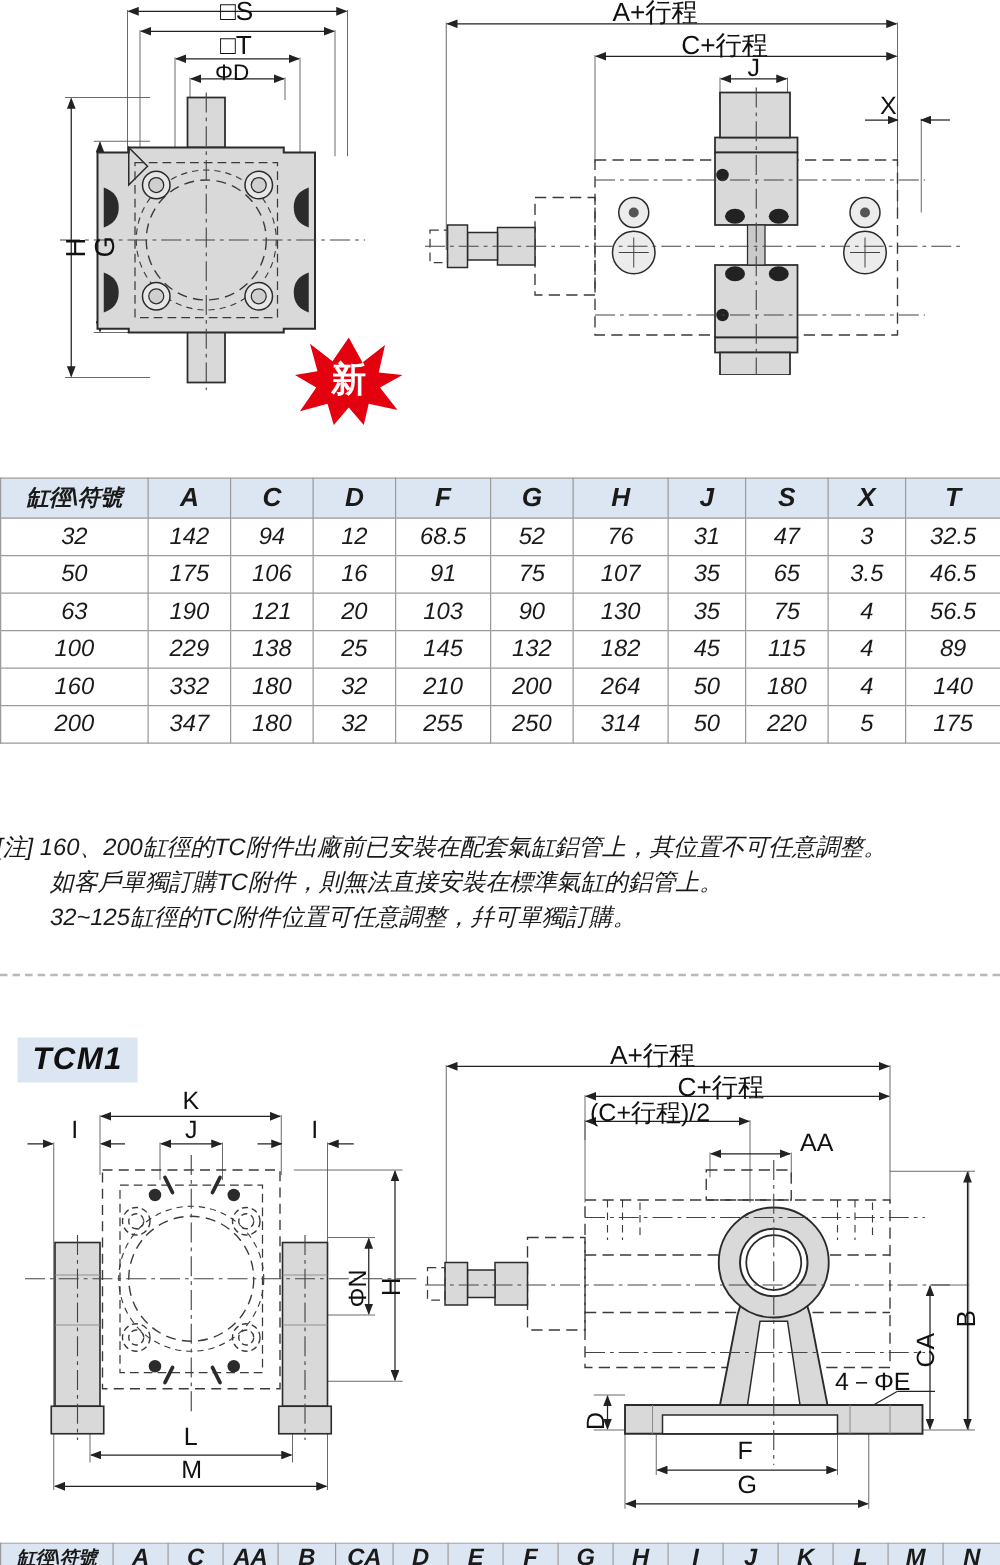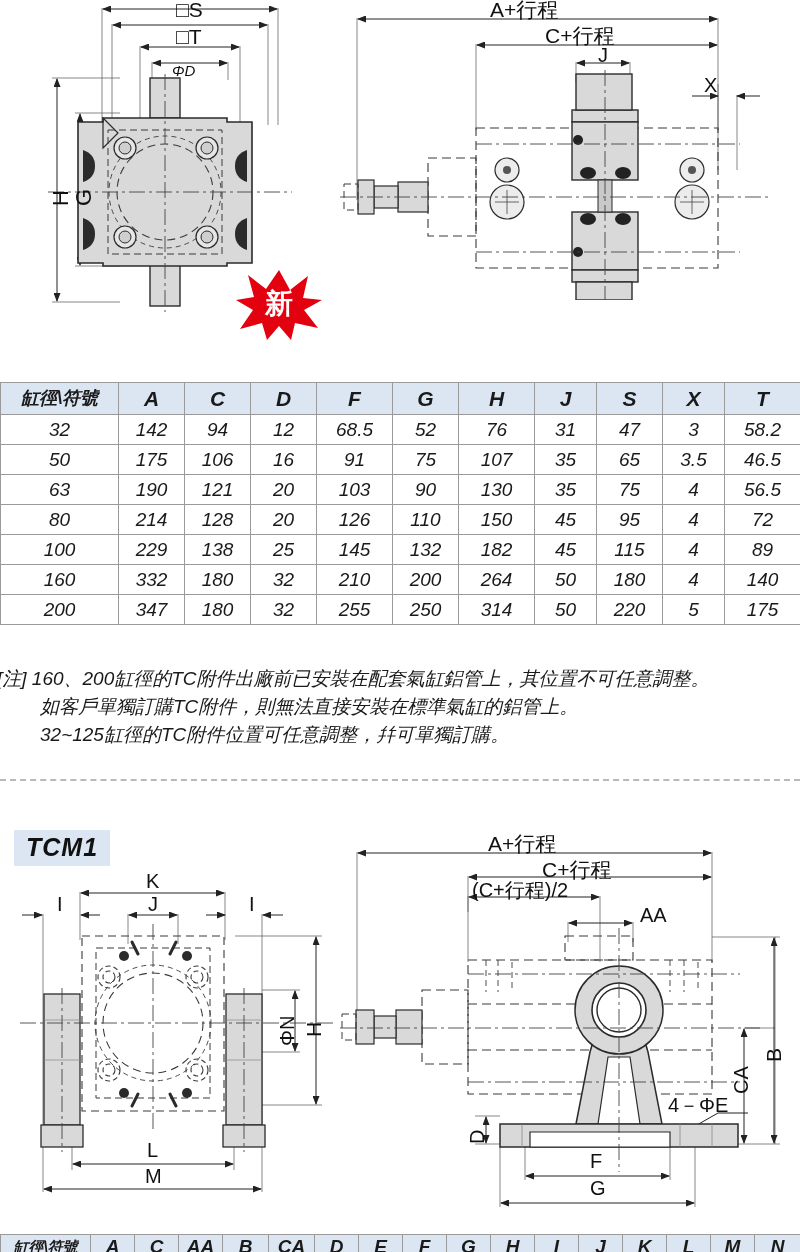--- a/index.html
+++ b/index.html
@@ -179,21 +179,21 @@
     </g>
 
     <g stroke="#444" stroke-width="0.9" stroke-dasharray="16 4 3 4">
       <line x1="48" y1="192" x2="292" y2="192"></line>
       <line x1="165" y1="74" x2="165" y2="312"></line>
     </g>
   </svg>
 
   <span class="dimlabel" style="left:176px;top:-2px;font-size:21px;">□S</span>
   <span class="dimlabel" style="left:176px;top:25px;font-size:21px;">□T</span>
-  <span class="dimlabel" style="left:172px;top:62px;font-size:15px;font-style:italic;">ΦD</span>
+  <span class="dimlabel" style="left:172px;top:48px;font-size:18px;">ΦD</span>
   <span class="dimlabel vert" style="left:48px;top:206px;font-size:22px;">H</span>
   <span class="dimlabel vert" style="left:71px;top:206px;font-size:22px;">G</span>
 </div>
 
 <div class="star-wrap" style="left:236px;top:268px;width:86px;height:72px;">
   <svg width="86" height="72" viewBox="0 0 86 72">
     <polygon points="43,2 54,22 72,8 67,30 86,32 68,42 82,60 59,55 55,72 43,58 31,72 26,55 4,61 17,42 0,32 18,29 12,7 30,21" fill="#e3000f"></polygon>
   </svg>
   <span class="star-char">新</span>
 </div>
@@ -323,21 +323,21 @@
         <td class="rowhead">32</td>
         <td>142</td>
         <td>94</td>
         <td>12</td>
         <td>68.5</td>
         <td>52</td>
         <td>76</td>
         <td>31</td>
         <td>47</td>
         <td>3</td>
-        <td>58.2</td>
+        <td>32.5</td>
       </tr>
       <tr>
         <td class="rowhead">50</td>
         <td>175</td>
         <td>106</td>
         <td>16</td>
         <td>91</td>
         <td>75</td>
         <td>107</td>
         <td>35</td>
@@ -350,33 +350,20 @@
         <td>190</td>
         <td>121</td>
         <td>20</td>
         <td>103</td>
         <td>90</td>
         <td>130</td>
         <td>35</td>
         <td>75</td>
         <td>4</td>
         <td>56.5</td>
-      </tr>
-      <tr>
-        <td class="rowhead">80</td>
-        <td>214</td>
-        <td>128</td>
-        <td>20</td>
-        <td>126</td>
-        <td>110</td>
-        <td>150</td>
-        <td>45</td>
-        <td>95</td>
-        <td>4</td>
-        <td>72</td>
       </tr>
       <tr>
         <td class="rowhead">100</td>
         <td>229</td>
         <td>138</td>
         <td>25</td>
         <td>145</td>
         <td>132</td>
         <td>182</td>
         <td>45</td>

